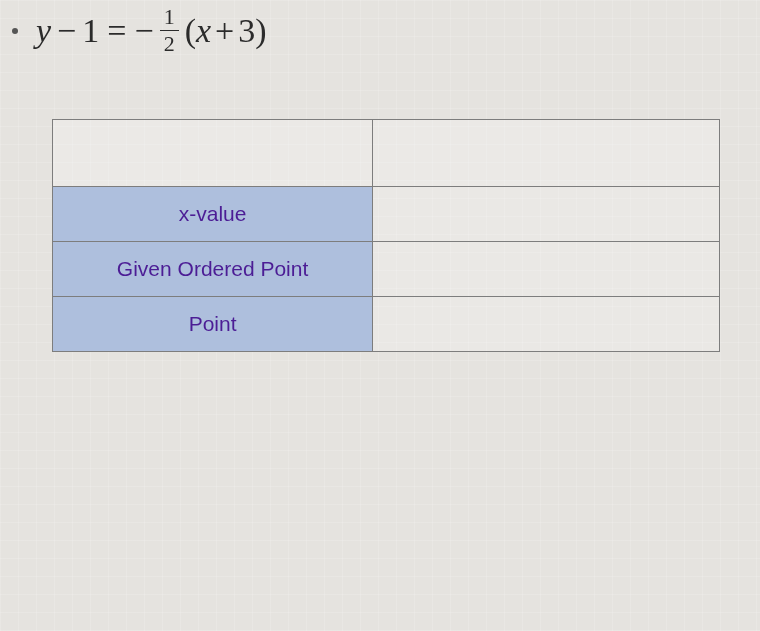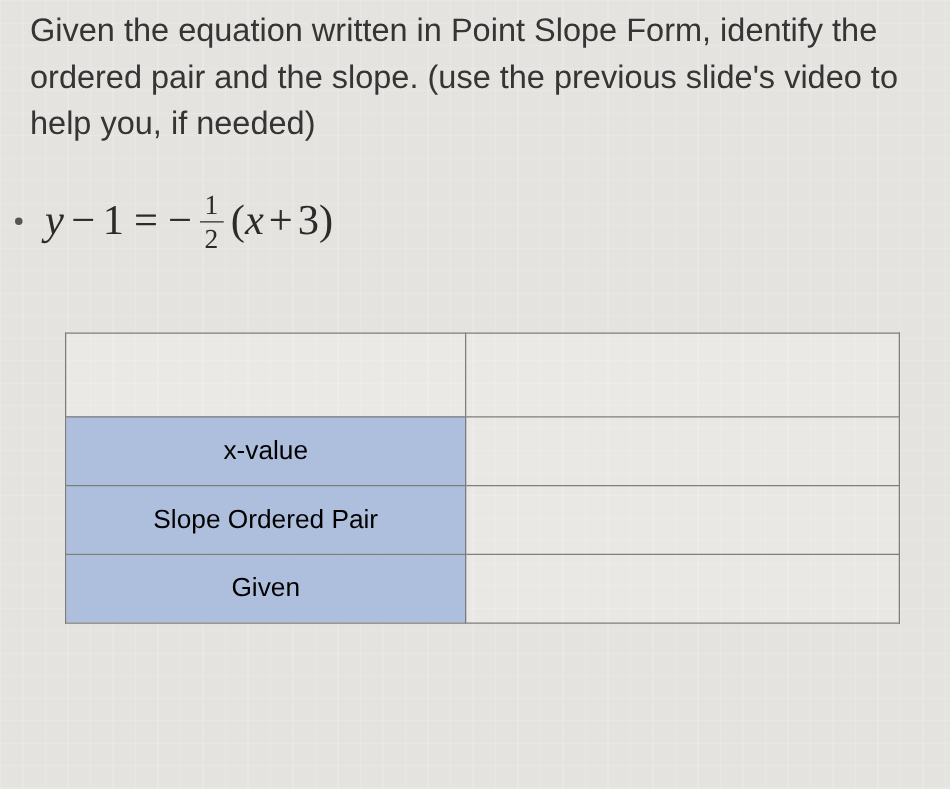--- a/index.html
+++ b/index.html
@@ -68,21 +68,21 @@
   }
   table {
     width: 100%;
     border-collapse: collapse;
     background: rgba(255,255,255,0.2);
   }
   td {
     border: 1px solid #7d7d7d;
     height: 54px;
     font-size: 21px;
-    color: #000000;
+    color: #4c1d95;
     padding: 0;
   }
   tr.header-row td {
     height: 66px;
     background: rgba(255,255,255,0.05);
   }
   td.label-cell {
     width: 48%;
     text-align: center;
     background: #aebfdd;
@@ -93,21 +93,20 @@
   td.value-cell {
     text-align: left;
     padding-left: 12px;
   }
 </style>
 </head>
 <body>
 
 <div class="page">
 
-  <div class="instructions">Given the equation written in Point Slope Form, identify the ordered pair and the slope. (use the previous slide's video to help you, if needed)</div>
 
   <div class="equation-row">
     <span class="bullet-dot"></span>
     <div class="equation">
       <span style="font-style:italic;">y</span>
       <span class="minus">−</span>
       <span>1</span>
       <span style="margin:0 8px;">=</span>
       <span>−</span>
       <span class="fraction">
@@ -127,24 +126,24 @@
       <tbody>
           <tr class="header-row">
         <td class="label-cell"></td>
         <td class="value-cell"></td>
       </tr>
       <tr>
         <td class="label-cell">x-value</td>
         <td class="value-cell"></td>
       </tr>
       <tr>
-        <td class="label-cell">Slope Ordered Pair</td>
+        <td class="label-cell">Given Ordered Point</td>
         <td class="value-cell"></td>
       </tr>
       <tr>
-        <td class="label-cell">Given</td>
+        <td class="label-cell">Point</td>
         <td class="value-cell"></td>
       </tr>
     </tbody>
       </table>
   </div>
 
 </div>
 
 </body></html>

